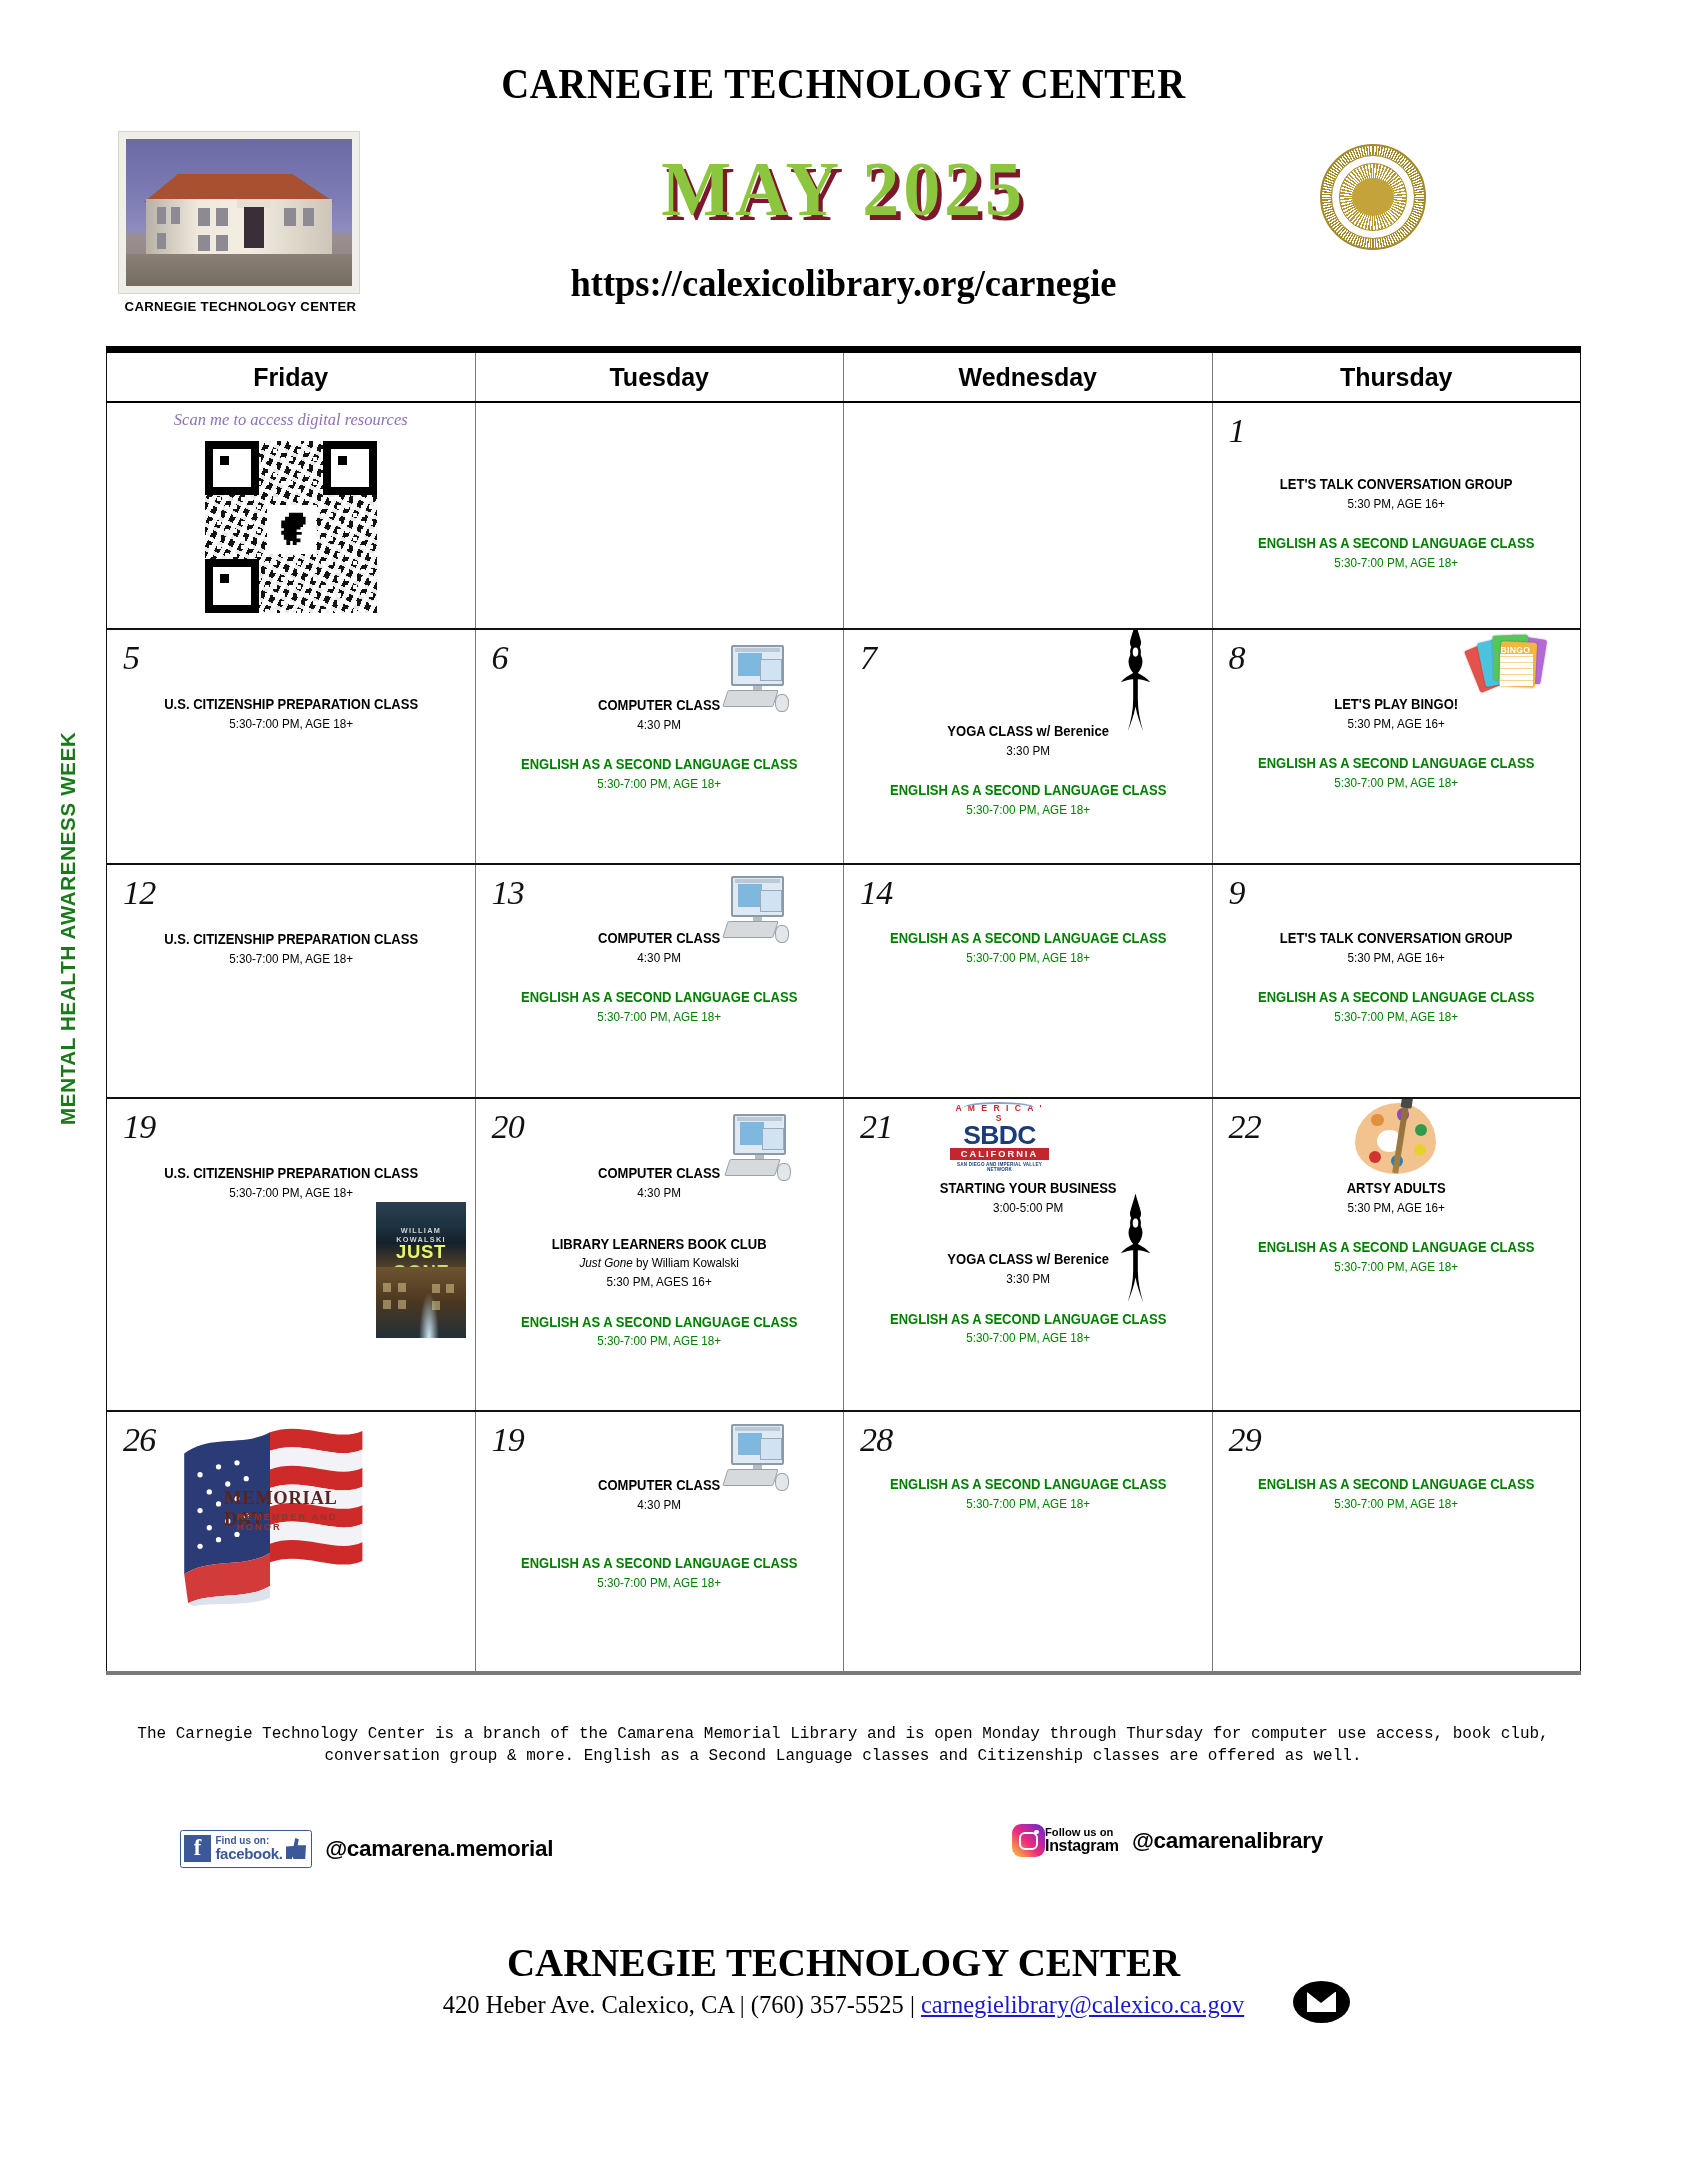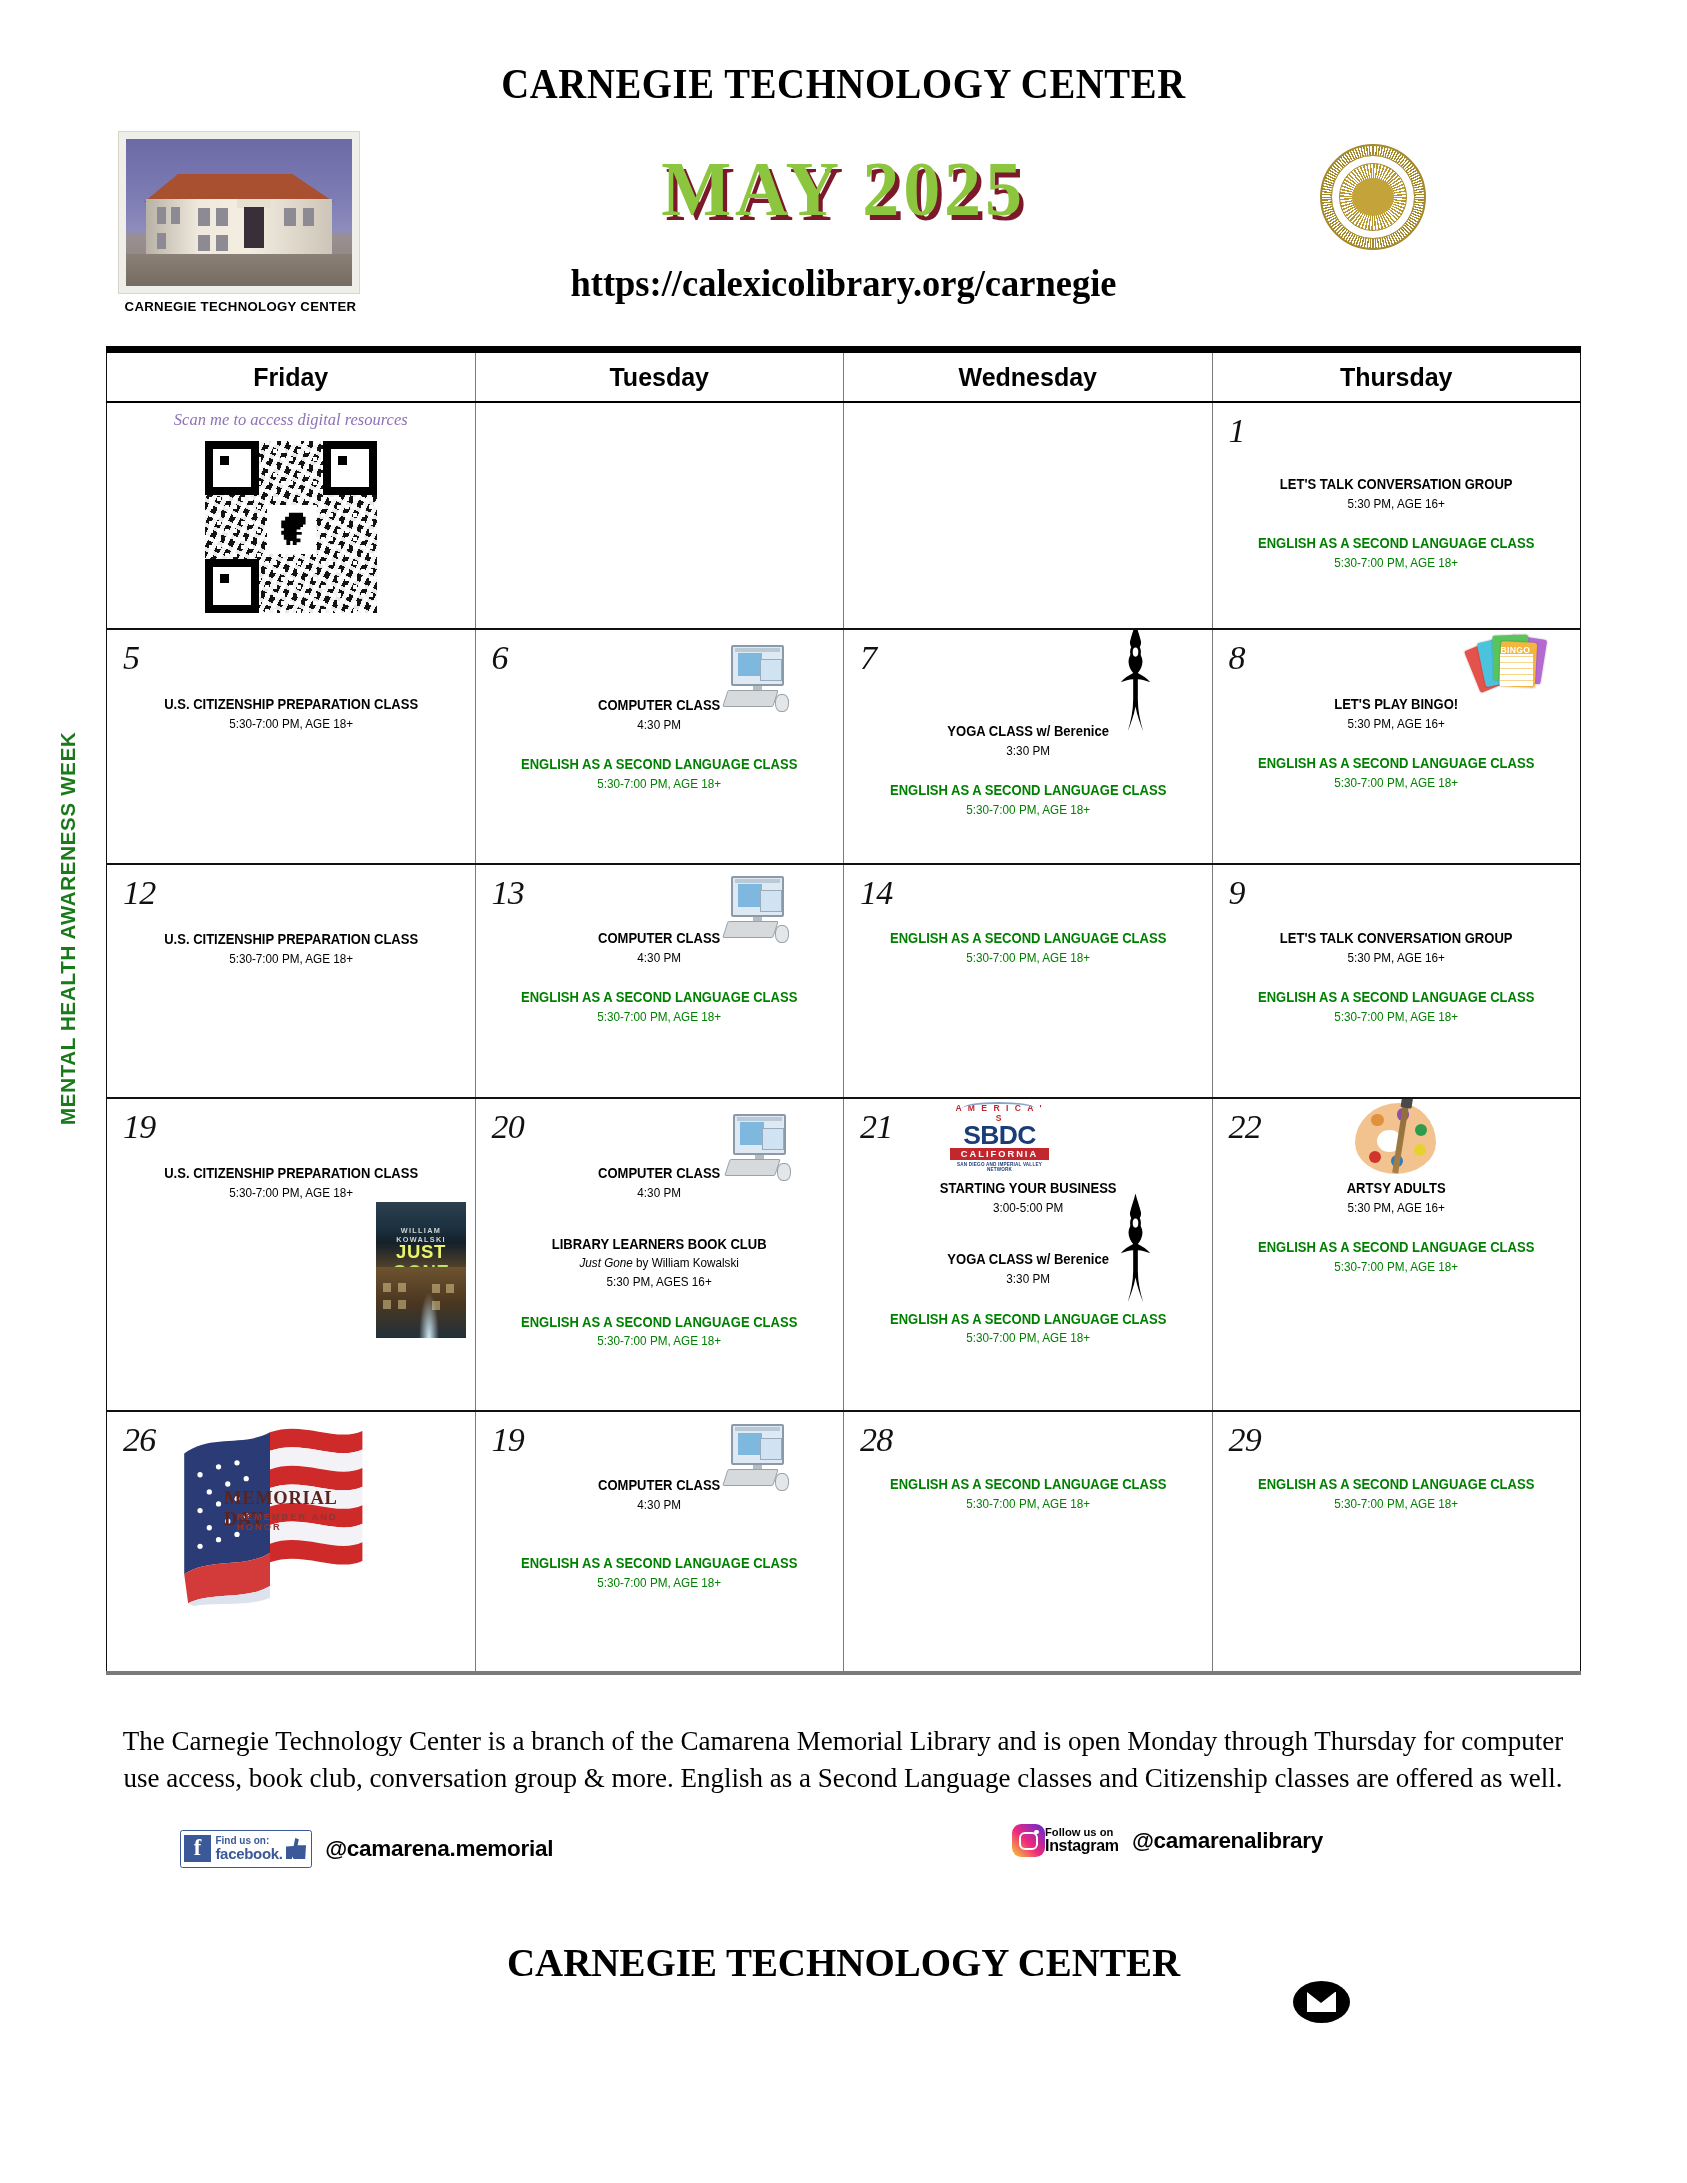--- a/index.html
+++ b/index.html
@@ -332,21 +332,21 @@
     transform:rotate(-90deg);transform-origin:0 0;
     white-space:nowrap;
     color:#1a7a1a;font-size:20.5px;font-weight:bold;
     font-family:"Liberation Sans", sans-serif;
     letter-spacing:0.7px;
   }
 
   
   .blurb{
     position:absolute;left:122px;top:1723px;width:1442px;text-align:center;
-    font-family:Liberation Serif, serif;font-size:27px;line-height:1.38;
+    font-family:Liberation Mono, monospace;font-size:16px;line-height:1.38;
   }
   .social{position:absolute;left:0;top:1823px;width:1687px;height:73px;}
   .fb-wrap{position:absolute;left:180px;top:6.6px;display:flex;align-items:center;}
   .fb-badge{
     width:132px;height:38px;border:1.3px solid #3b5998;background:#fff;border-radius:2.6px;
     display:flex;align-items:center;padding:0 3.3px;box-sizing:border-box;
   }
   .fb-f{
     width:26.5px;height:26.5px;background:#3b5998;color:#fff;font-weight:bold;
     font-family:"Liberation Serif",serif;font-size:22.5px;
@@ -870,18 +870,21 @@
         <div class="ig-txt">
           <div class="l1">Follow us on</div>
           <div class="l2">Instagram</div>
         </div>
       </div>
       <div class="handle">@camarenalibrary</div>
     </div>
   </div>
 
   <div class="ctr-name">CARNEGIE TECHNOLOGY CENTER</div>
+  <div class="ctr-addr">
+    <span>420 Heber Ave.  Calexico, CA | (760) 357-5525 | </span><a href="#">carnegielibrary@calexico.ca.gov</a>
+  </div>
   <div class="mail-ico">
       <div class="env"></div>
     </div>
 
 </div>
 
 
 </body></html>

